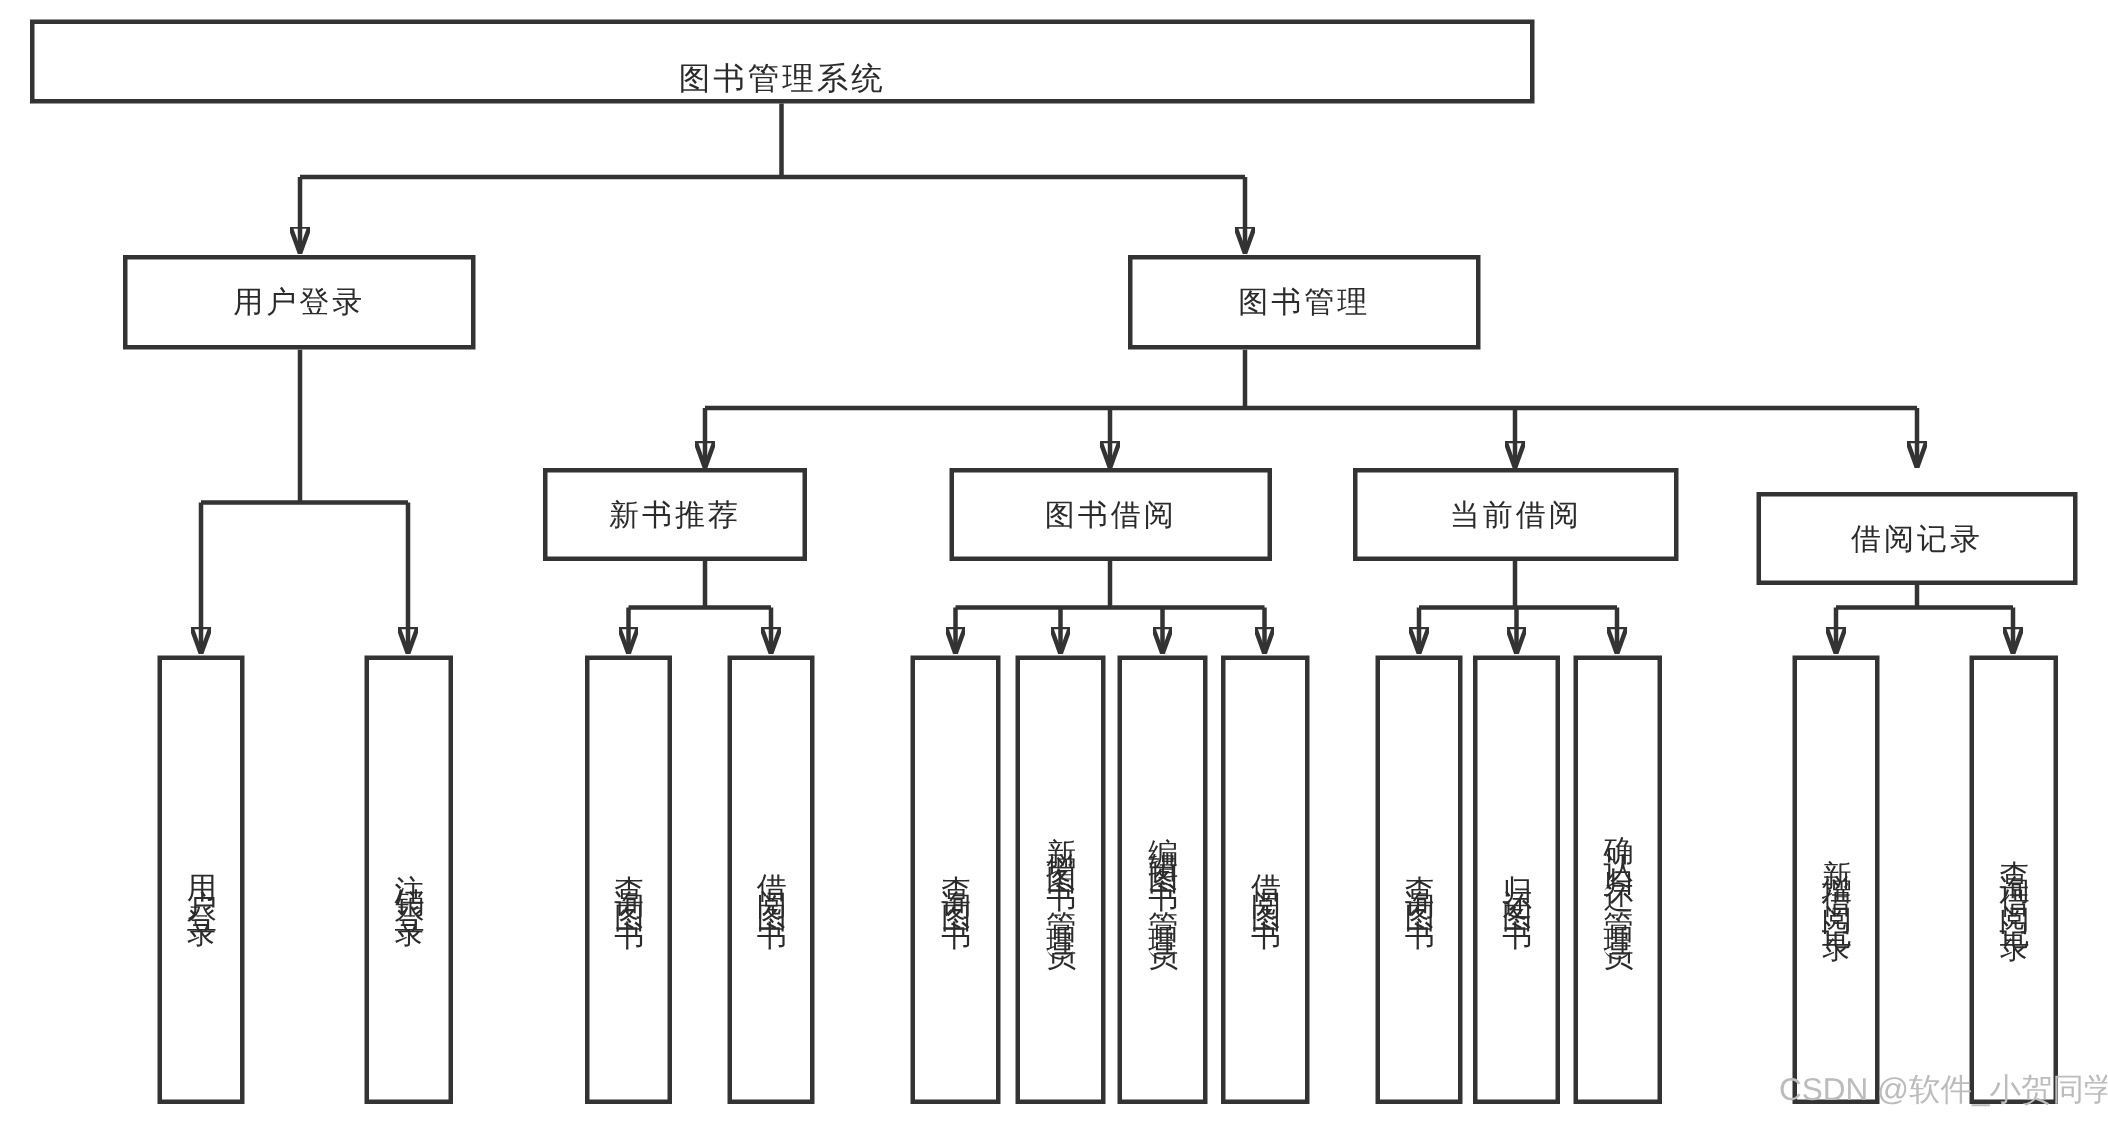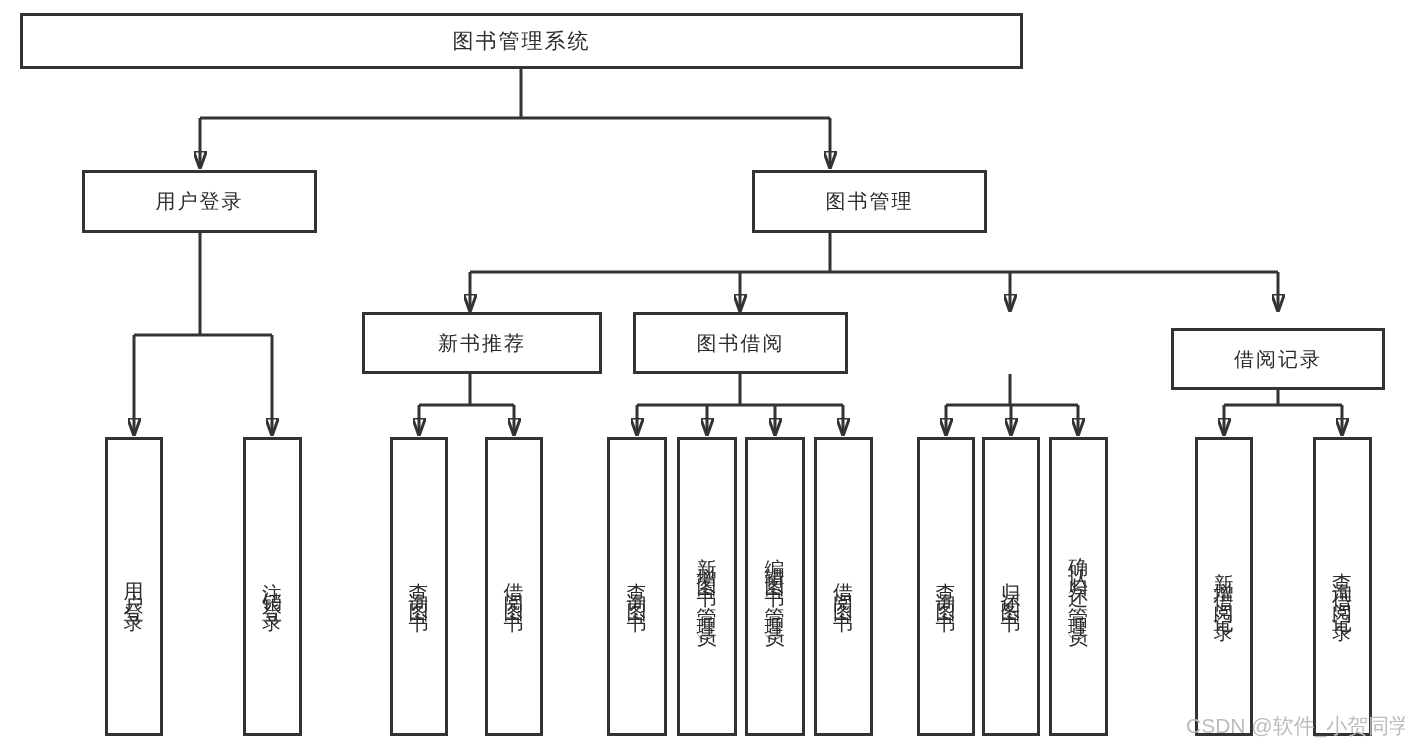--- a/index.html
+++ b/index.html
@@ -115,36 +115,39 @@
     <path d="M1010,374 V405 M946,405 H1078"></path>
     <path class="arrow" d="M946,405 V435" marker-end="url(#arrowhead)"></path>
     <path class="arrow" d="M1011,405 V435" marker-end="url(#arrowhead)"></path>
     <path class="arrow" d="M1078,405 V435" marker-end="url(#arrowhead)"></path>
 
     <path d="M1278,374 V405 M1224,405 H1342"></path>
     <path class="arrow" d="M1224,405 V435" marker-end="url(#arrowhead)"></path>
     <path class="arrow" d="M1342,405 V435" marker-end="url(#arrowhead)"></path>
   </svg>
 
-  <div class="hbox root" style="left:20px; top:13px; width:1003px; height:56px;">
+  <div class="hbox root" style="left:20px; top:13px; width:1003px; height:56px;align-items:flex-end;">
     <span>图书管理系统</span>
   </div>
 
   <div class="hbox" style="left:82px; top:170px; width:235px; height:63px;">
     <span>用户登录</span>
   </div>
   <div class="hbox" style="left:752px; top:170px; width:235px; height:63px;">
     <span>图书管理</span>
   </div>
 
-  <div class="hbox" style="left:362px; top:312px; width:240px; height:62px;">
+  <div class="hbox" style="left:362px; top:312px; width:176px; height:62px;">
     <span>新书推荐</span>
   </div>
   <div class="hbox" style="left:633px; top:312px; width:215px; height:62px;justify-content:center;">
     <span>图书借阅</span>
+  </div>
+  <div class="hbox" style="left:902px; top:312px; width:217px; height:62px;">
+    <span>当前借阅</span>
   </div>
   <div class="hbox" style="left:1171px; top:328px; width:214px; height:62px;">
     <span>借阅记录</span>
   </div>
 
   <div class="vbox" style="left:105px; width:58px;">
     <span class="vlabel">用户登录</span>
   </div>
   <div class="vbox" style="left:243px; width:59px;">
     <span class="vlabel">注销登录</span>

